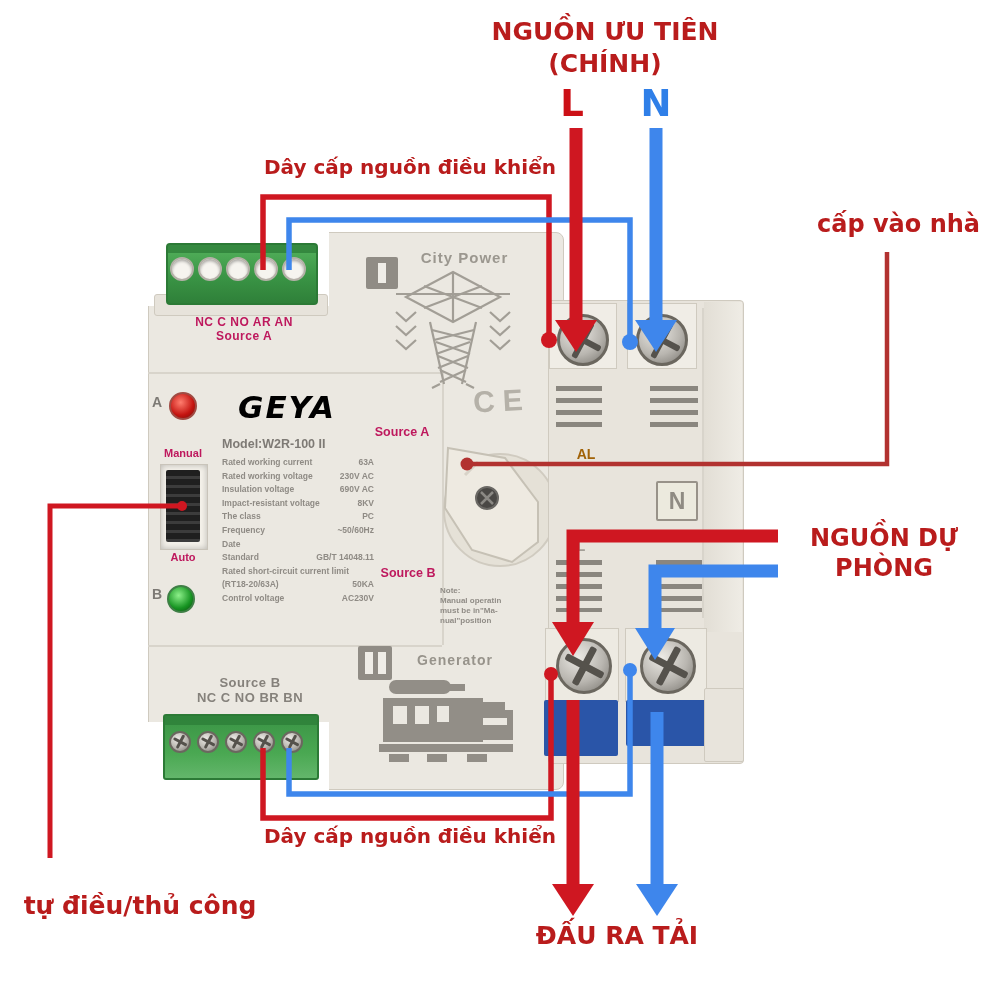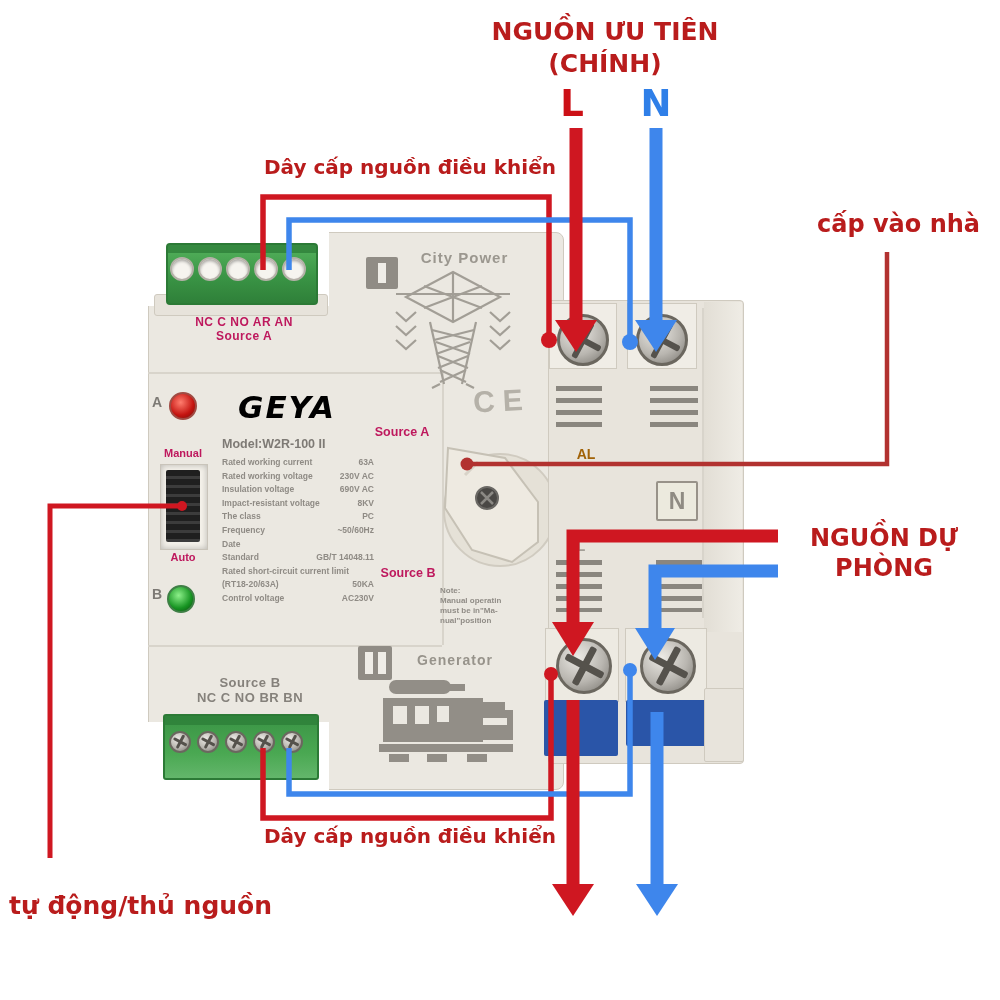--- a/index.html
+++ b/index.html
@@ -276,17 +276,18 @@
   <div class="lbl" style="left:550px;top:84px;width:44px;font-size:37px;color:#cc1016;">L</div>
   <div class="lbl" style="left:634px;top:84px;width:44px;font-size:37px;color:#2f7fe8;">N</div>
 
   <div class="lbl" style="left:245px;top:157px;width:330px;font-size:20px;">Dây cấp nguồn điều khiển</div>
 
   <div class="lbl" style="left:730px;top:212px;width:250px;font-size:24px;text-align:right;">cấp vào nhà</div>
 
   <div class="lbl" style="left:784px;top:526px;width:200px;font-size:24px;">NGUỒN DỰ</div>
   <div class="lbl" style="left:784px;top:556px;width:200px;font-size:24px;">PHÒNG</div>
 
-  <div class="lbl" style="left:9px;top:892px;width:262px;font-size:25px;">tự động/thủ nguồn</div>
+  <div class="lbl" style="left:9px;top:892px;width:262px;font-size:25px;">tự điều/thủ công</div>
 
   <div class="lbl" style="left:245px;top:826px;width:330px;font-size:20px;">Dây cấp nguồn điều khiển</div>
 
+  <div class="lbl" style="left:507px;top:922px;width:220px;font-size:25px;">ĐẤU RA TẢI</div>
 </div>
 
 </body></html>

